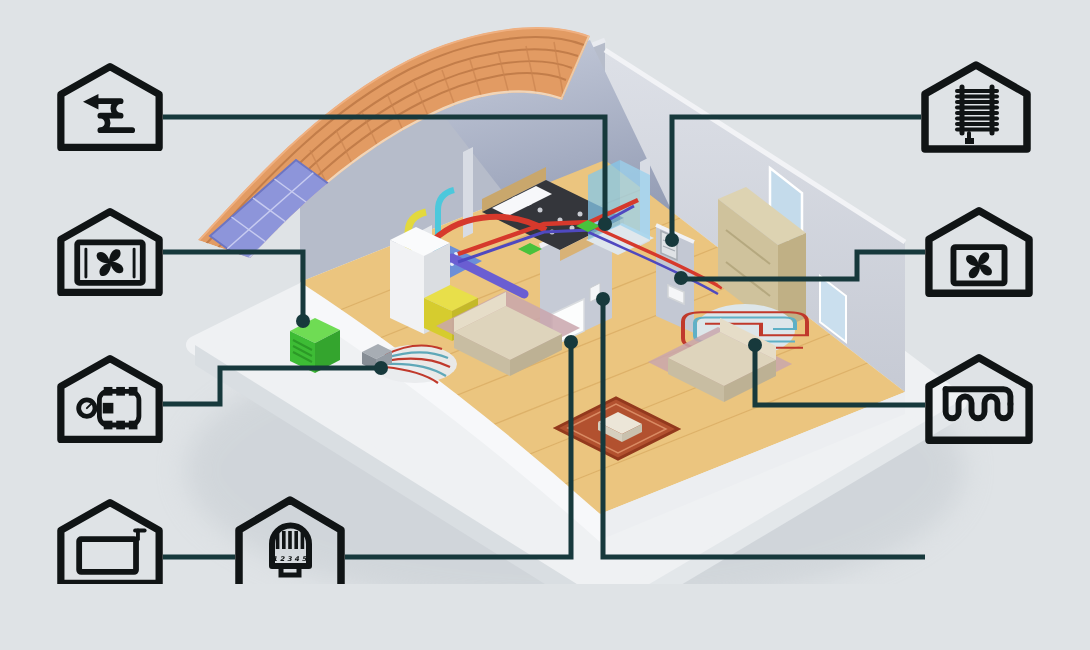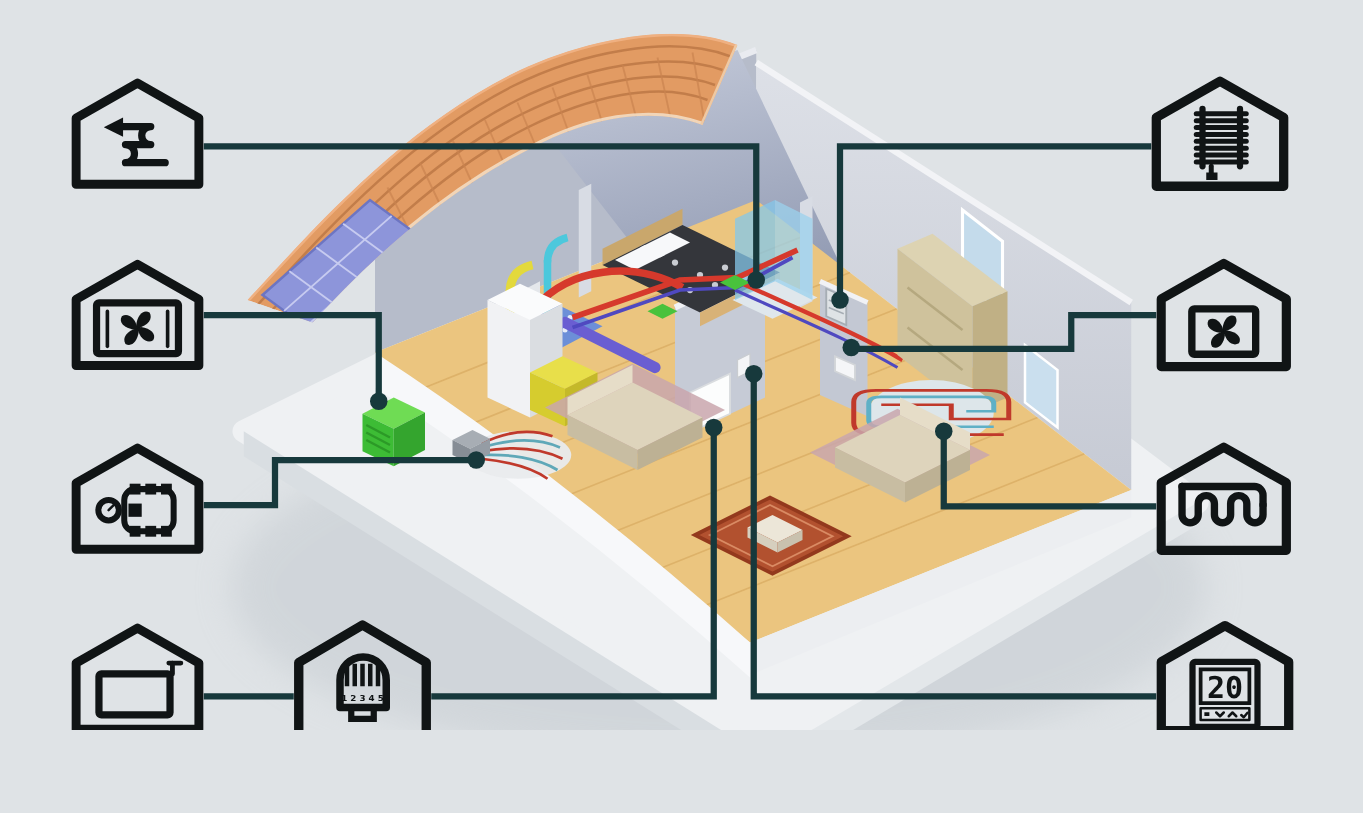--- a/index.html
+++ b/index.html
@@ -1,20 +1,20 @@
 <!DOCTYPE html>
 <html style="--background: #dfe3e6; --connector: #17393c; --icon_stroke: #101415; --roof_tile: #e29b63; --solar_panel: #8d95da; --wall: #c9cdd7; --floor_wood: #ebc57f; --platform: #eff1f3; --unit_green: #4ec241; --duct_yellow: #e3d93c; --duct_cyan: #4cc8dc; --pipe_red: #d6392c; --duct_purple: #6a5ed2; --rug_red: #b2512f; --heating_pipe_teal: #5fb0c6;"><head>
 <meta charset="utf-8">
 <style>
   :root{
     --background:#dfe3e6; --connector:#17393c; --icon_stroke:#101415;
   }
   html,body{margin:0;padding:0;background:var(--background);}
   .canvas{position:relative;width:1090px;height:584px;background:var(--background);
-          overflow:hidden;font-family:"DejaVu Sans",sans-serif;}
+          overflow:hidden;font-family:"DejaVu Sans",sans-serif;font-style:italic;}
   svg.layer{position:absolute;left:0;top:0;width:1090px;height:650px;display:block;}
   .connectors polyline{fill:none;stroke:var(--connector);stroke-width:5;}
   .connectors circle{fill:var(--connector);}
   .icon-tile{position:absolute;color:var(--icon_stroke);}
   .icon-tile svg{width:100%;height:100%;display:block;}
   .hs{fill:none;stroke:currentColor;stroke-width:7.5;stroke-linejoin:round;}
   .g6{fill:none;stroke:currentColor;stroke-width:6;stroke-linecap:round;stroke-linejoin:round;}
   .g5{fill:none;stroke:currentColor;stroke-width:5;stroke-linecap:round;}
   .g4{fill:none;stroke:currentColor;stroke-width:4;stroke-linecap:round;}
   .g3{fill:none;stroke:currentColor;stroke-width:3;stroke-linecap:round;}
@@ -394,29 +394,14 @@
   </div>
 
   <div class="icon-tile" style="left:925px;top:352px;width:108px;height:94px">
     <svg viewBox="0 0 110 94">
       <path class="hs" d="M55 5 L106 34 V89 H4 V34 Z"></path>
       <path class="g6" d="M21 37 H80 A7 7 0 0 1 87 44 V52"></path>
       <path class="g6" d="M21 37 V60 A6.6 6.6 0 0 0 34.2 60 V51 A6.6 6.6 0 0 1 47.4 51 V60 A6.6 6.6 0 0 0 60.6 60 V51 A6.6 6.6 0 0 1 73.8 51 V60 A6.6 6.6 0 0 0 87 60 V52"></path>
     </svg>
   </div>
 
-  <div class="icon-tile" style="left:925px;top:495px;width:110px;height:95px">
-    <svg viewBox="0 0 110 94">
-      <path class="hs" d="M55 5 L106 34 V89 H4 V34 Z"></path>
-      <rect x="29" y="34" width="52" height="52" rx="2" class="g5" stroke-linecap="butt"></rect>
-      <rect x="35.5" y="40" width="39" height="27" class="g3" stroke-linecap="butt"></rect>
-      <text x="55" y="62.5" text-anchor="middle" class="thermo-num">20</text>
-      <rect x="35.5" y="71" width="39" height="9.5" class="g2" stroke-linecap="butt"></rect>
-      <g>
-        <rect x="38.5" y="74.3" width="4" height="3" class="gf"></rect>
-        <path d="M48 74.5 l3 3 l3 -3" class="g2"></path>
-        <path d="M58 77.5 l3 -3 l3 3" class="g2"></path>
-        <path d="M68 76.5 l2 1.8 l3 -3.6" class="g2"></path>
-      </g>
-    </svg>
-  </div>
 
 </div>
 
 </body></html>

